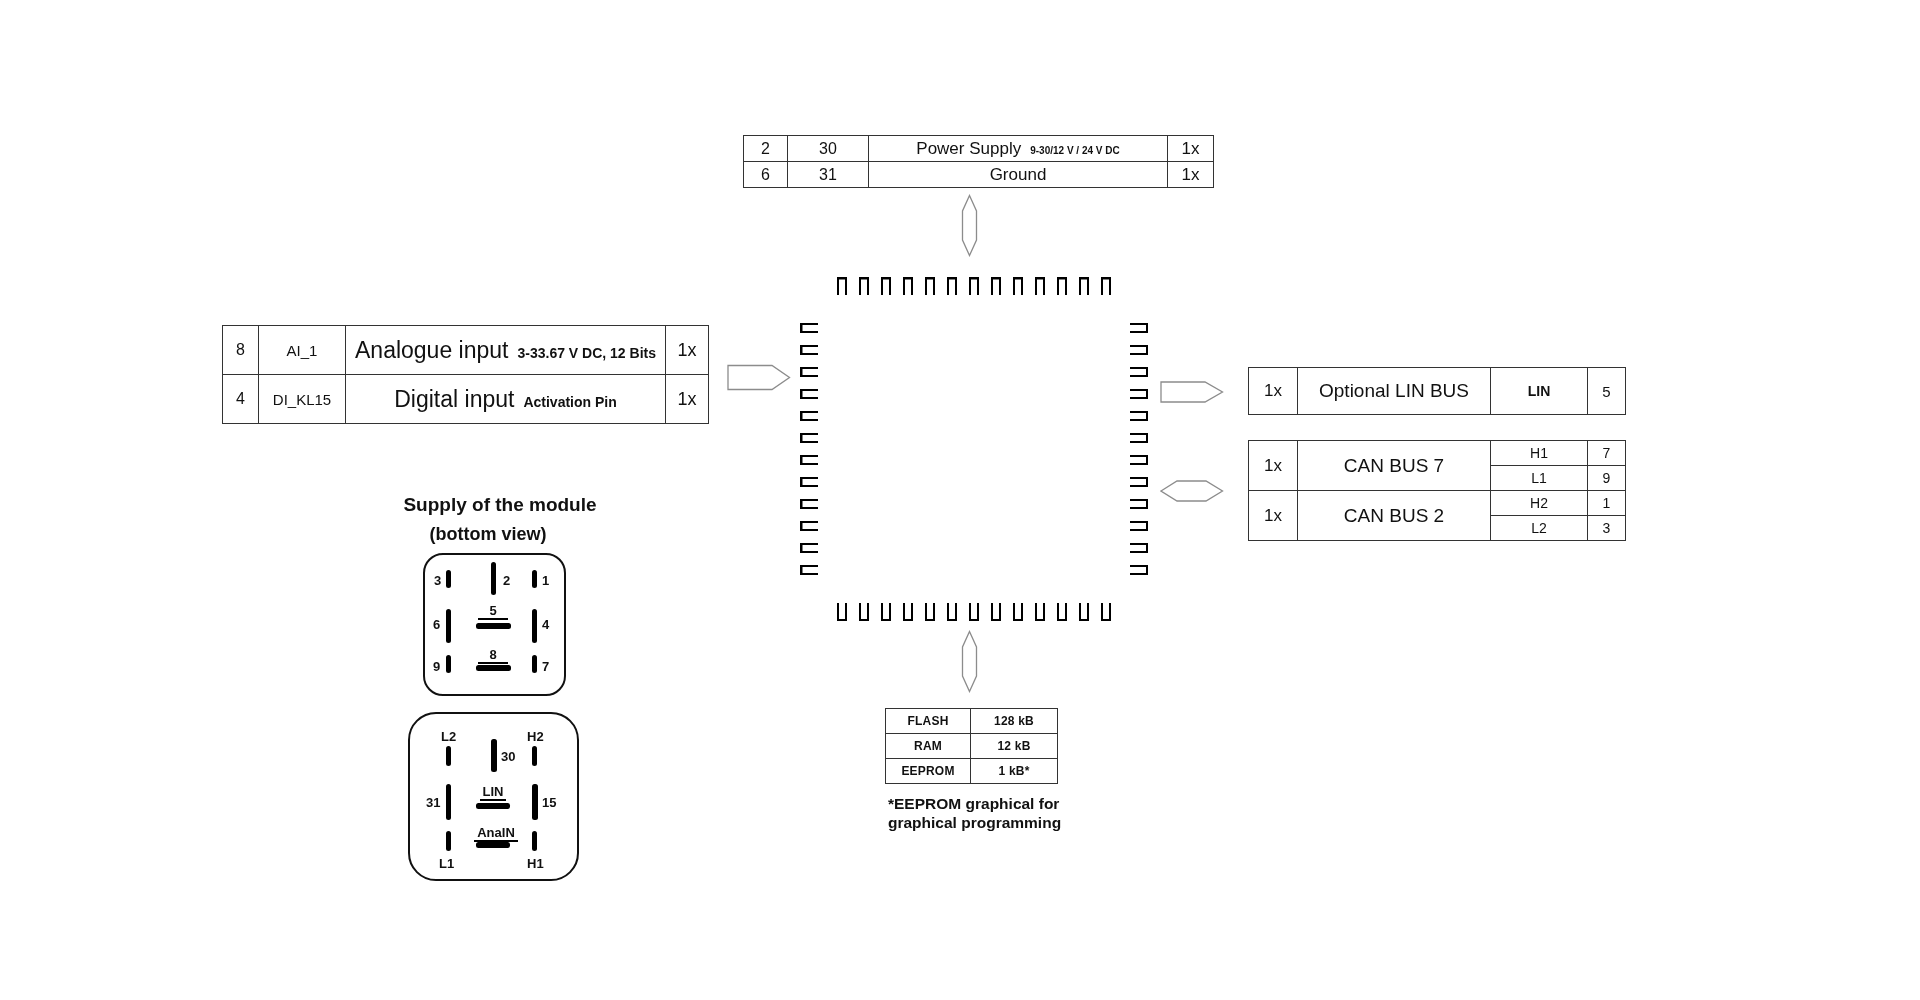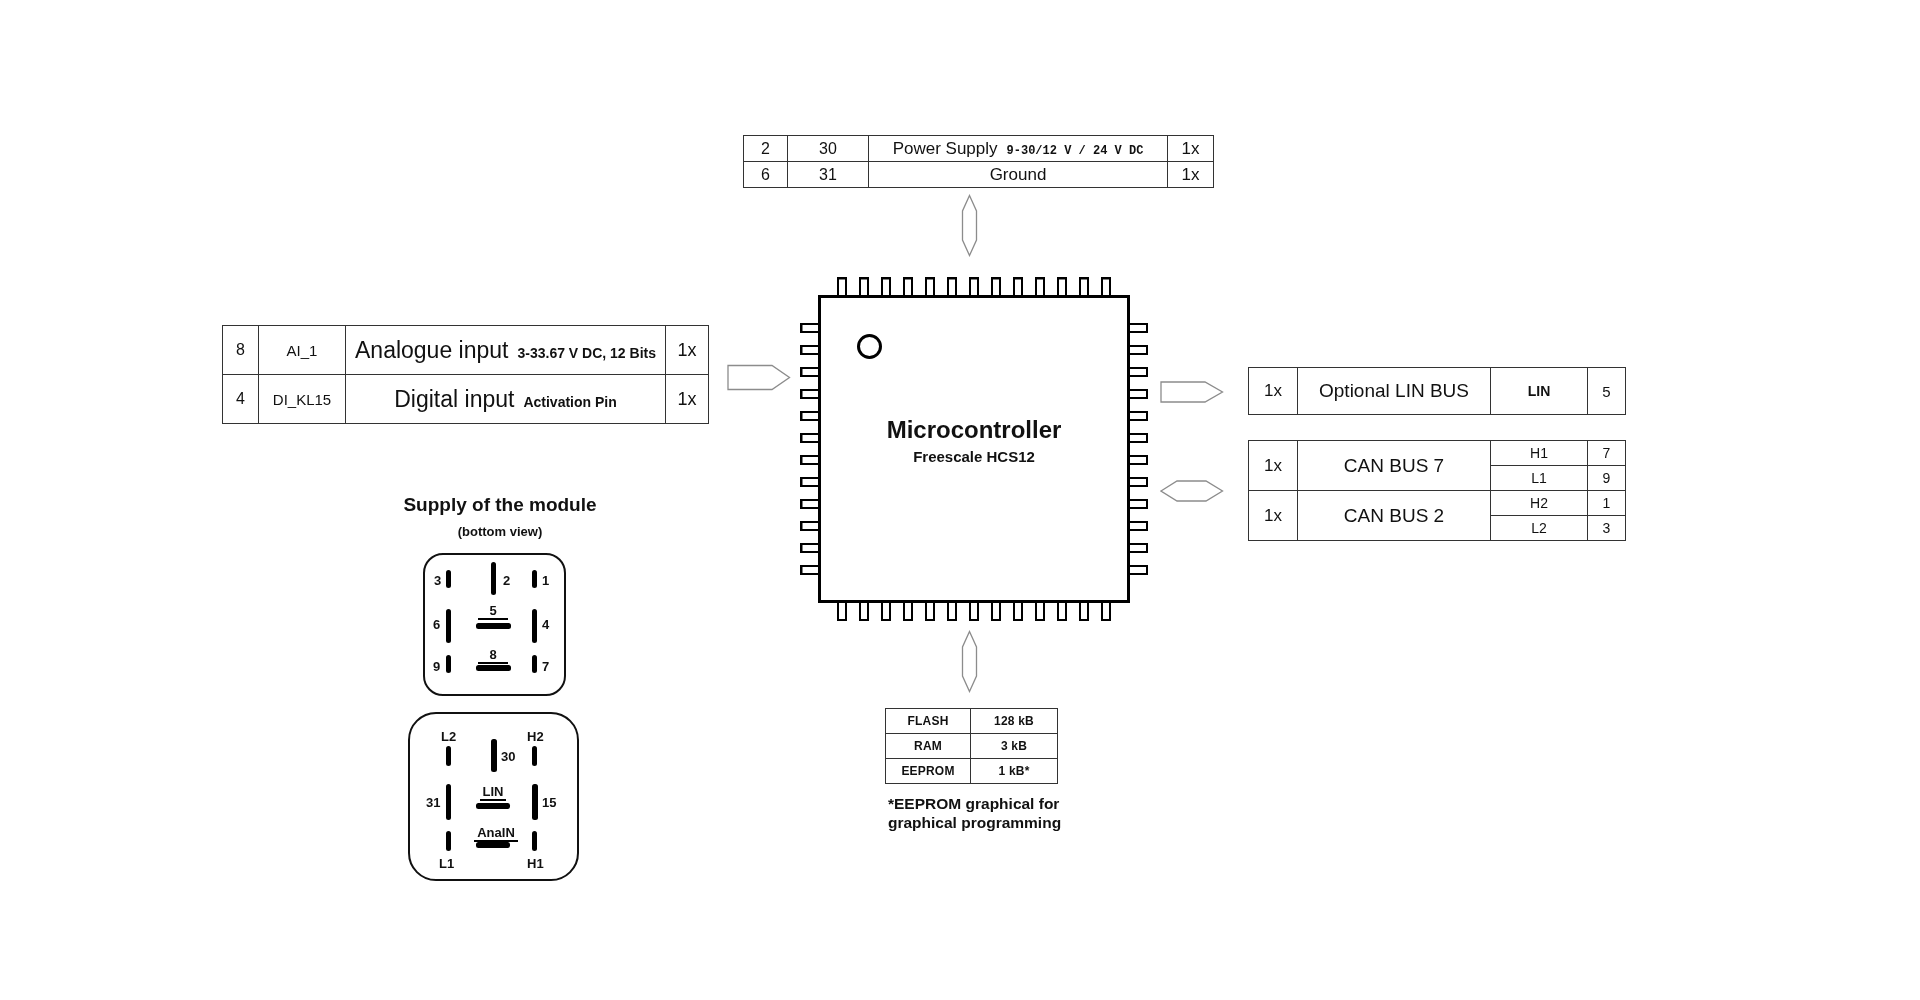--- a/index.html
+++ b/index.html
@@ -9,21 +9,21 @@
   }
   
   table{border-collapse:collapse;position:absolute;table-layout:fixed;background:#fff;}
   td{border:1.5px solid #333;text-align:center;vertical-align:middle;padding:0;overflow:hidden;white-space:nowrap;}
   .combo{display:flex;align-items:baseline;justify-content:center;gap:9px;}
   .det:empty{display:none;}
 
   #power-table{left:743px;top:135px;}
   #power-table td{height:25px;font-size:16px;}
   #power-table .lbl{font-size:17px;}
-  #power-table .det{font-size:12px;font-weight:bold;font-family:Liberation Mono, monospace;}
+  #power-table .det{font-size:10px;font-weight:bold;}
   #power-table .count{font-size:17px;}
 
   #input-table{left:222px;top:325px;}
   #input-table td{height:48px;}
   #input-table .pin{font-size:16px;}
   #input-table .name{font-size:15px;}
   #input-table .lbl{font-size:23px;}
   #input-table .det{font-size:14px;font-weight:bold;}
   #input-table .count{font-size:18px;}
 
@@ -80,22 +80,22 @@
       repeating-linear-gradient(180deg,#000 0 2px,#fff 2px 8px,#000 8px 10px,rgba(0,0,0,0) 10px 22px);
     background-size:2.5px 100%,100% 100%;background-position:100% 0,0 0;}
 
   
   .arrow{position:absolute;}
   .arrow polygon{fill:#fff;stroke:#8c8c8c;stroke-width:1.3;}
 
   
   #pinout-title{position:absolute;left:392px;top:494px;width:216px;text-align:center;
     font-size:19px;font-weight:bold;}
-  #pinout-subtitle{position:absolute;left:392px;top:524px;width:216px;text-align:center;
-    font-size:13px;font-weight:bold;}
+  #pinout-subtitle{position:absolute;left:380px;top:524px;width:216px;text-align:center;
+    font-size:18px;font-weight:bold;}
   .connector{position:absolute;border:2.5px solid #111;background:#fff;}
   #connector1{left:423px;top:553px;width:139px;height:139px;border-radius:20px;}
   #connector2{left:408px;top:712px;width:167px;height:165px;border-radius:28px;}
   .pbar{position:absolute;background:#000;border-radius:2.5px;}
   .plabel{position:absolute;font-size:13px;font-weight:bold;line-height:14px;}
   .punder{text-align:center;border-bottom:2px solid #000;}
 </style>
 </head>
 <body>
 
@@ -219,44 +219,39 @@
         <col style="width:85px">
         <col style="width:87px">
       </colgroup>
     <tbody>
         <tr>
       <td>FLASH</td>
       <td>128 kB</td>
     </tr>
     <tr>
       <td>RAM</td>
-      <td>3 kB</td>
+      <td>12 kB</td>
     </tr>
     <tr>
       <td>EEPROM</td>
       <td>1 kB*</td>
     </tr>
   </tbody>
     </table>
 
   <div id="footnote">
     <div>*EEPROM graphical for</div>
     <div>graphical programming</div>
   </div>
 
   <div class="pins-h" id="pins-top"></div>
   <div class="pins-h" id="pins-bottom"></div>
   <div class="pins-v" id="pins-left"></div>
   <div class="pins-v" id="pins-right"></div>
 
-  <div id="chip-body">
-    <div id="pin1-marker"></div>
-    <div id="chip-title">Microcontroller</div>
-    <div id="chip-subtitle">Freescale HCS12</div>
-  </div>
 
   <svg class="arrow" style="left:961px;top:194px" width="17" height="63">
     <polygon points="8.5,1.5 15.5,17 15.5,46 8.5,61.5 1.5,46 1.5,17"></polygon>
   </svg>
   <svg class="arrow" style="left:727px;top:364px" width="64" height="27">
     <polygon points="1,1.5 45,1.5 62.5,13.5 45,25.5 1,25.5"></polygon>
   </svg>
   <svg class="arrow" style="left:1160px;top:381px" width="64" height="22">
     <polygon points="1,1 45,1 62.5,11 45,21 1,21"></polygon>
   </svg>

